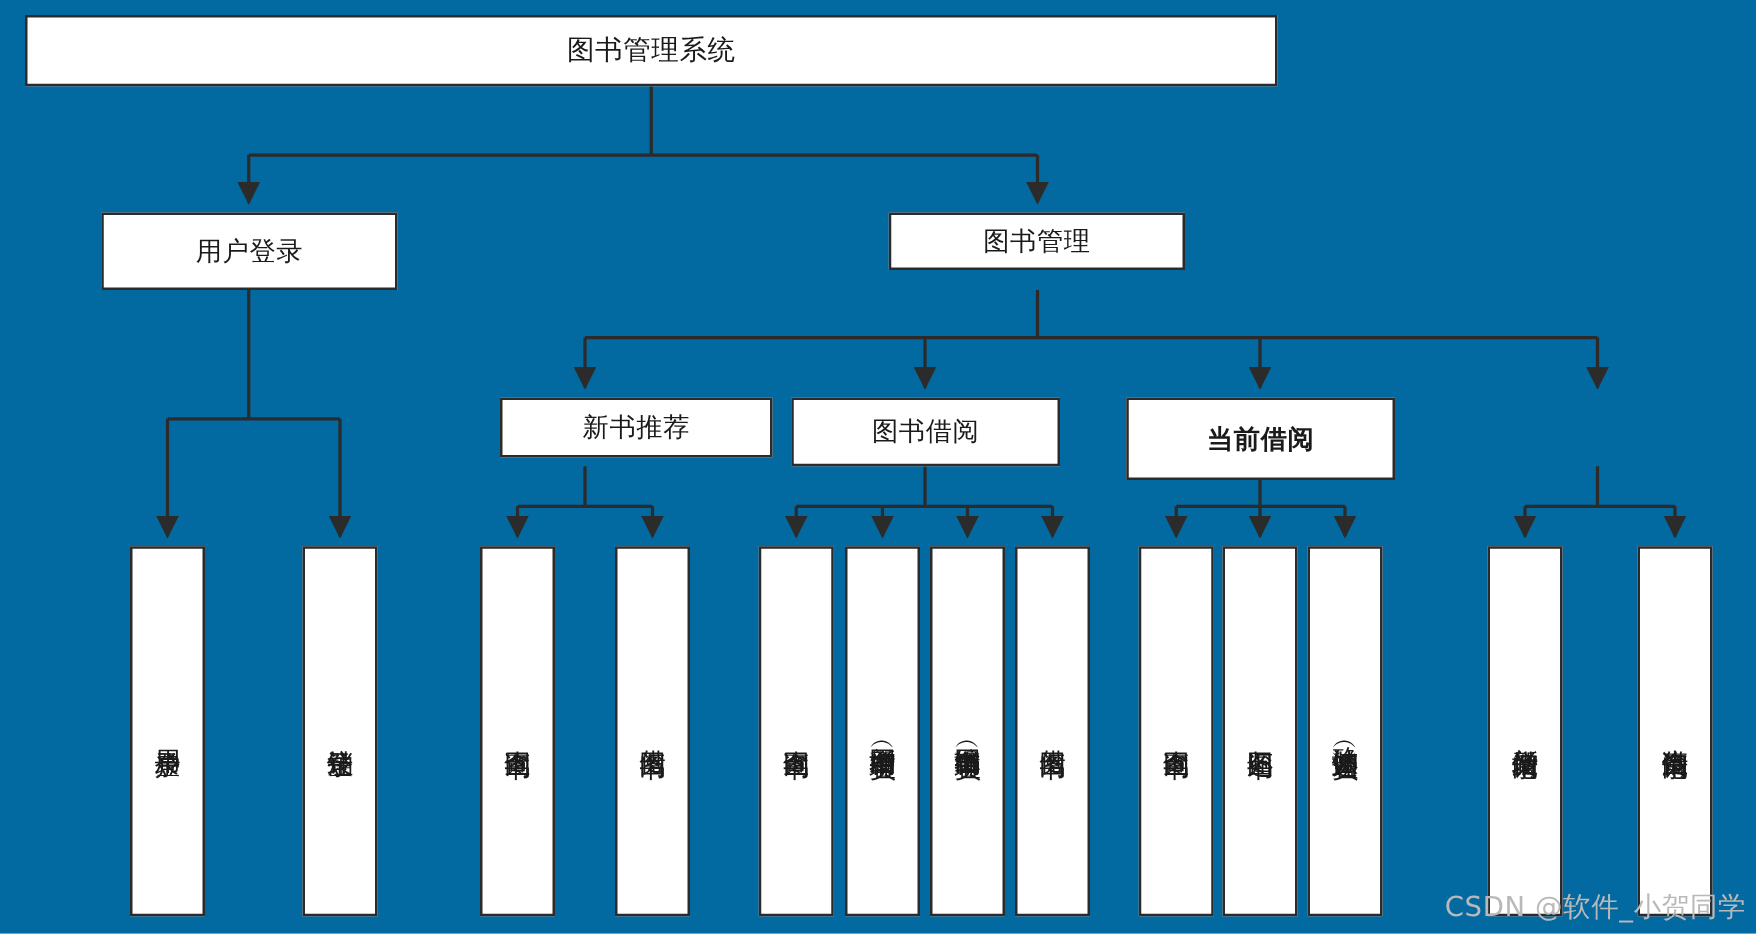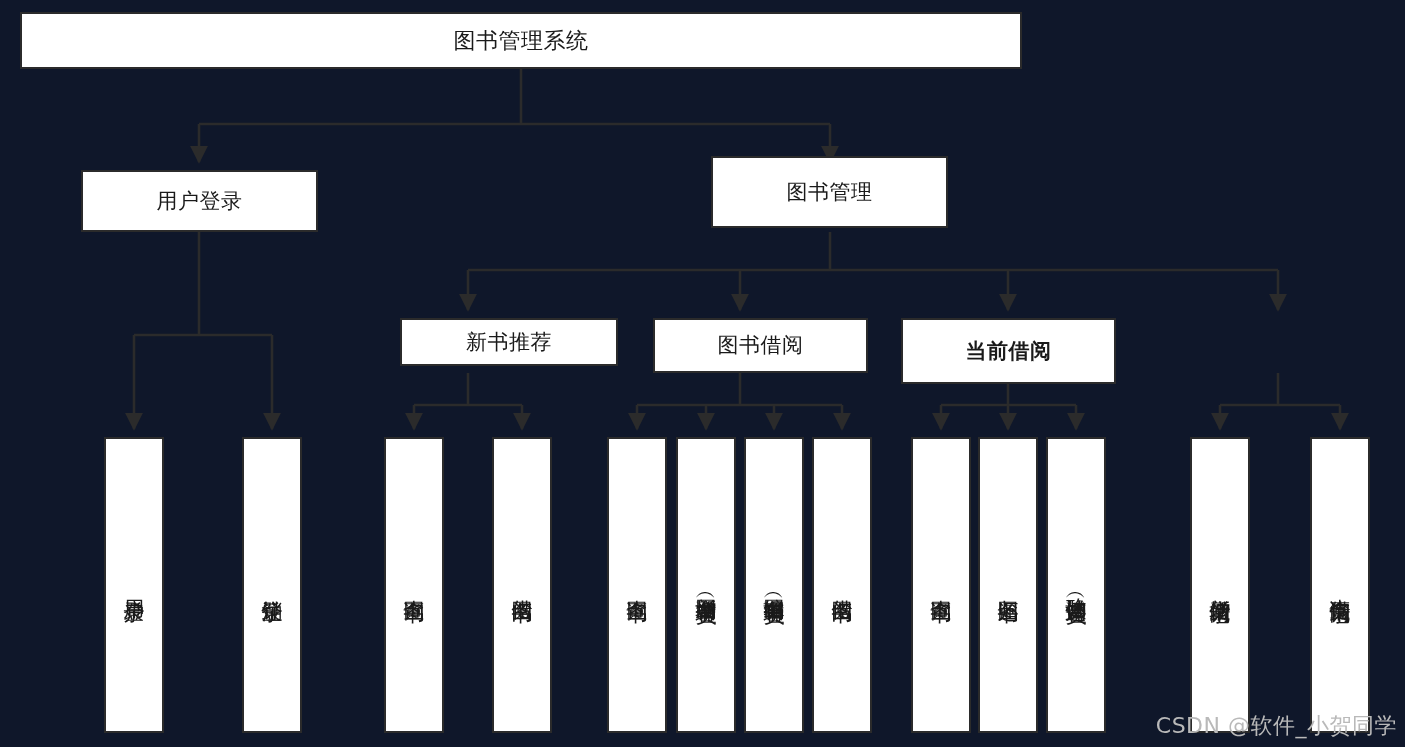--- a/index.html
+++ b/index.html
@@ -8,21 +8,21 @@
     padding: 0;
     background: #ffffff;
   }
   body {
     font-family: "DejaVu Sans", "Liberation Sans", sans-serif;
   }
   #canvas {
     position: relative;
     width: 1405px;
     height: 747px;
-    background: #0f172a;
+    background: #0369a1;
     overflow: hidden;
   }
   svg.wires {
     position: absolute;
     left: 0;
     top: 0;
     width: 1405px;
     height: 747px;
     pointer-events: none;
   }
@@ -128,28 +128,28 @@
     </g>
   </svg>
 
   <div class="node horiz root" style="left:20px; top:12px; width:1002px; height:57px;">
     <span class="label">图书管理系统</span>
   </div>
 
   <div class="node horiz" style="left:81px; top:170px; width:237px; height:62px;">
     <span class="label">用户登录</span>
   </div>
-  <div class="node horiz" style="left:711px; top:156px; width:237px; height:72px;">
+  <div class="node horiz" style="left:711px; top:170px; width:237px; height:46px;">
     <span class="label">图书管理</span>
   </div>
 
   <div class="node horiz" style="left:360px; top:318px; width:218px; height:48px;margin-left:40px;">
     <span class="label">新书推荐</span>
   </div>
-  <div class="node horiz" style="left:633px; top:318px; width:215px; height:55px;margin-left:20px;">
+  <div class="node horiz" style="left:633px; top:318px; width:215px; height:55px;">
     <span class="label">图书借阅</span>
   </div>
   <div class="node horiz" style="left:901px; top:318px; width:215px; height:66px;font-weight:bold;">
     <span class="label">当前借阅</span>
   </div>
 
   <div class="node vert" style="left:104px; top:437px; width:60px; height:296px;">
     <span class="label">用户登录</span>
   </div>
   <div class="node vert" style="left:242px; top:437px; width:60px; height:296px;">

